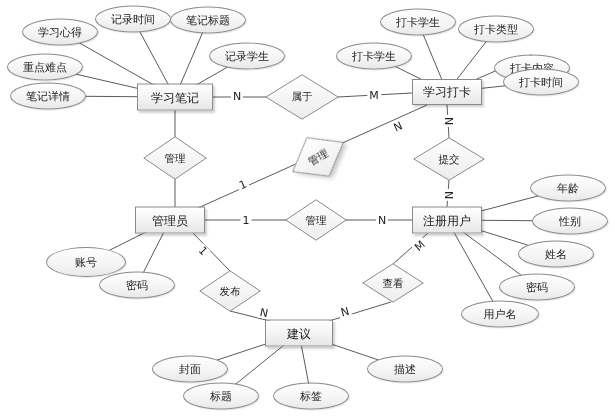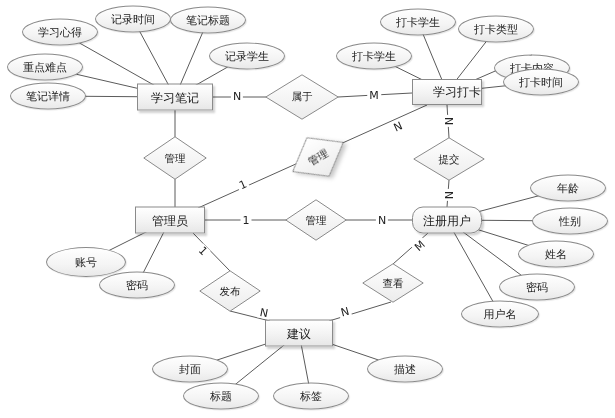--- a/index.html
+++ b/index.html
@@ -209,27 +209,27 @@
               <stop offset="1" stop-color="#ececec"></stop>
             </linearGradient>
           </defs>
           <polygon points="31,0.8 61.2,20 31,39.2 0.8,20" fill="url(#g-view)" stroke="#8a8a8a" stroke-width="1"></polygon>
         </svg>
         <span class="shape-label">查看</span>
       </div>
       <div class="node entity" style="left: 175px; top: 97px; width: 76px; height: 27px;">
         <span class="shape-label">学习笔记</span>
       </div>
-      <div class="node entity" style="left: 447px; top: 92px; width: 70px; height: 26px; justify-content: flex-end;">
+      <div class="node entity" style="left: 447px; top: 92px; width: 70px; height: 26px;">
         <span class="shape-label">学习打卡</span>
       </div>
       <div class="node entity" style="left: 170px; top: 220px; width: 70px; height: 27px;">
         <span class="shape-label">管理员</span>
       </div>
-      <div class="node entity" style="left: 447px; top: 220px; width: 70px; height: 27px; border-radius: 11px;">
+      <div class="node entity" style="left: 447px; top: 220px; width: 70px; height: 27px;">
         <span class="shape-label">注册用户</span>
       </div>
       <div class="node entity" style="left: 299px; top: 333px; width: 68px; height: 27px;">
         <span class="shape-label">建议</span>
       </div>
       <div class="card" style="left: 237px; top: 96px; transform: translate(-50%, -50%) rotate(0deg);">N</div>
       <div class="card" style="left: 374px; top: 95px; transform: translate(-50%, -50%) rotate(0deg);">M</div>
       <div class="card" style="left: 243px; top: 185px; transform: translate(-50%, -50%) rotate(-24deg);">1</div>
       <div class="card" style="left: 398px; top: 127px; transform: translate(-50%, -50%) rotate(-24deg);">N</div>
       <div class="card" style="left: 448px; top: 121px; transform: translate(-50%, -50%) rotate(90deg);">N</div>

